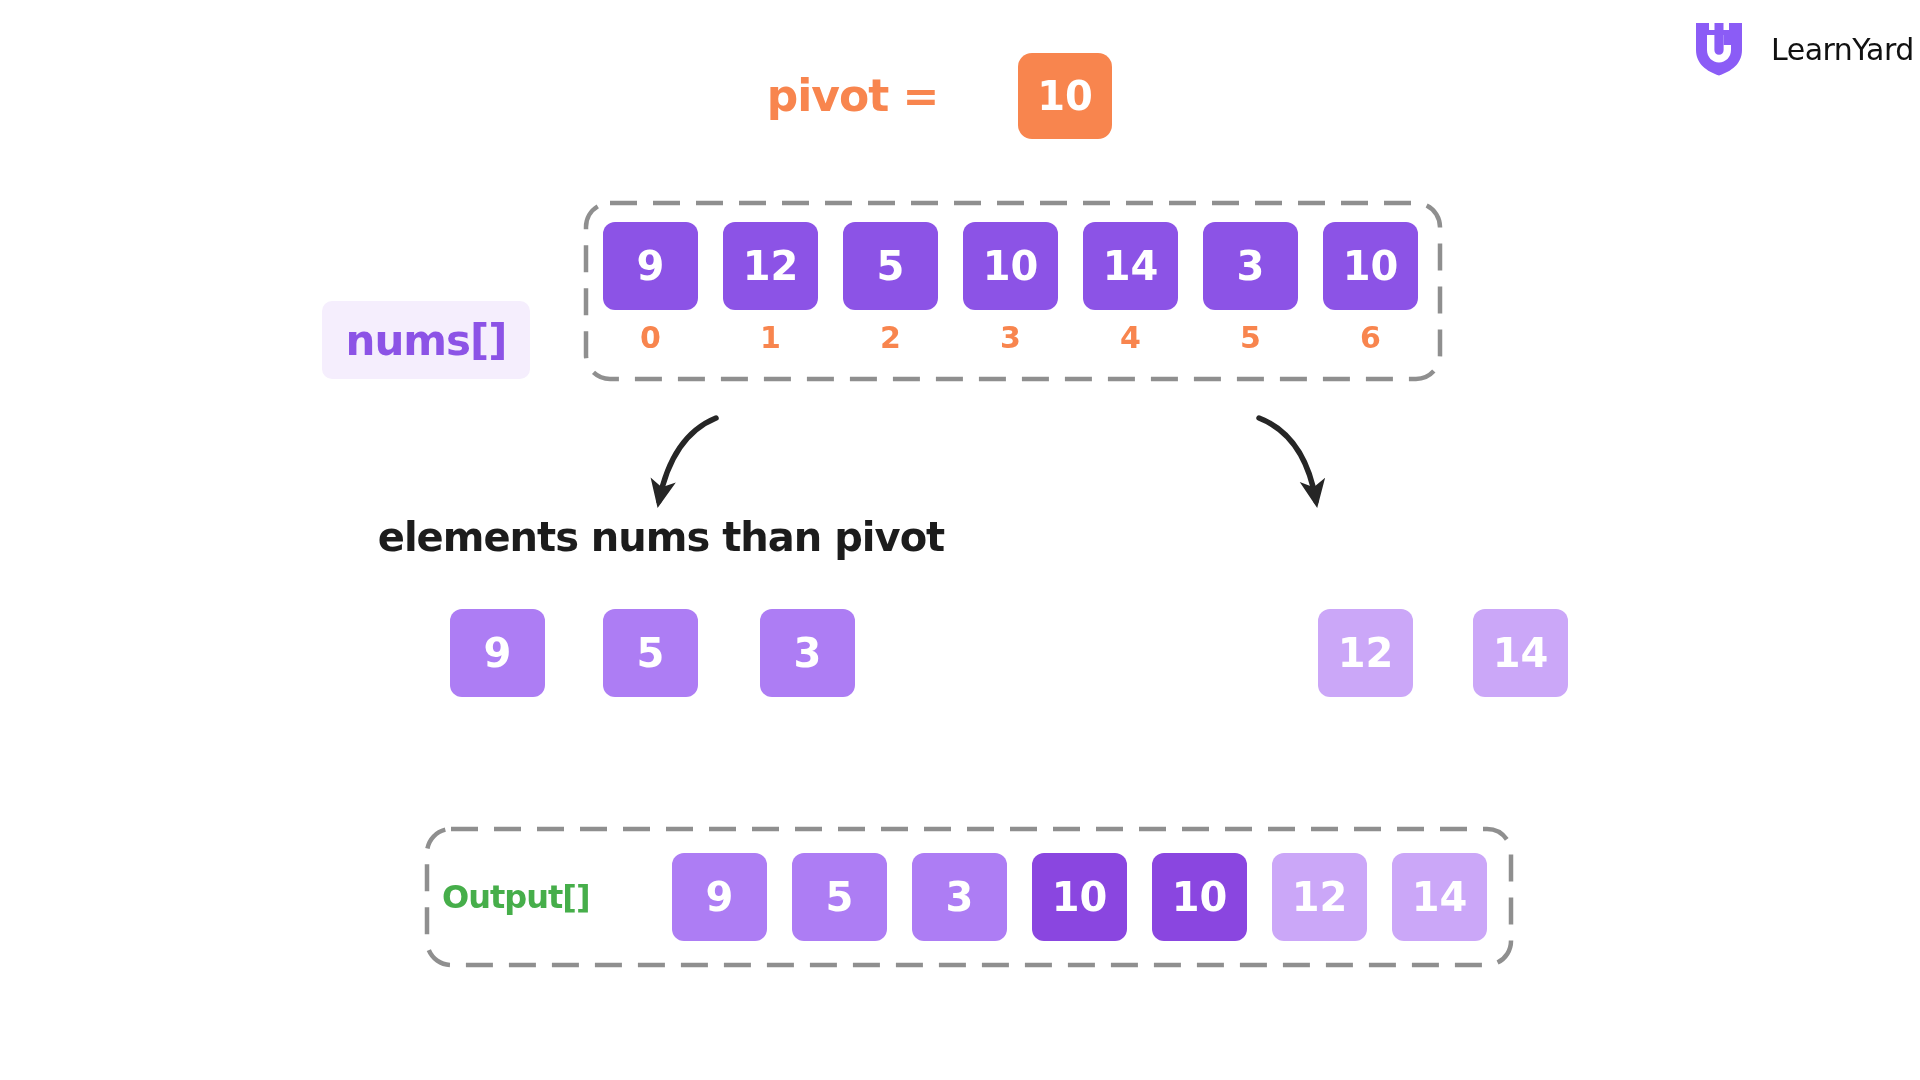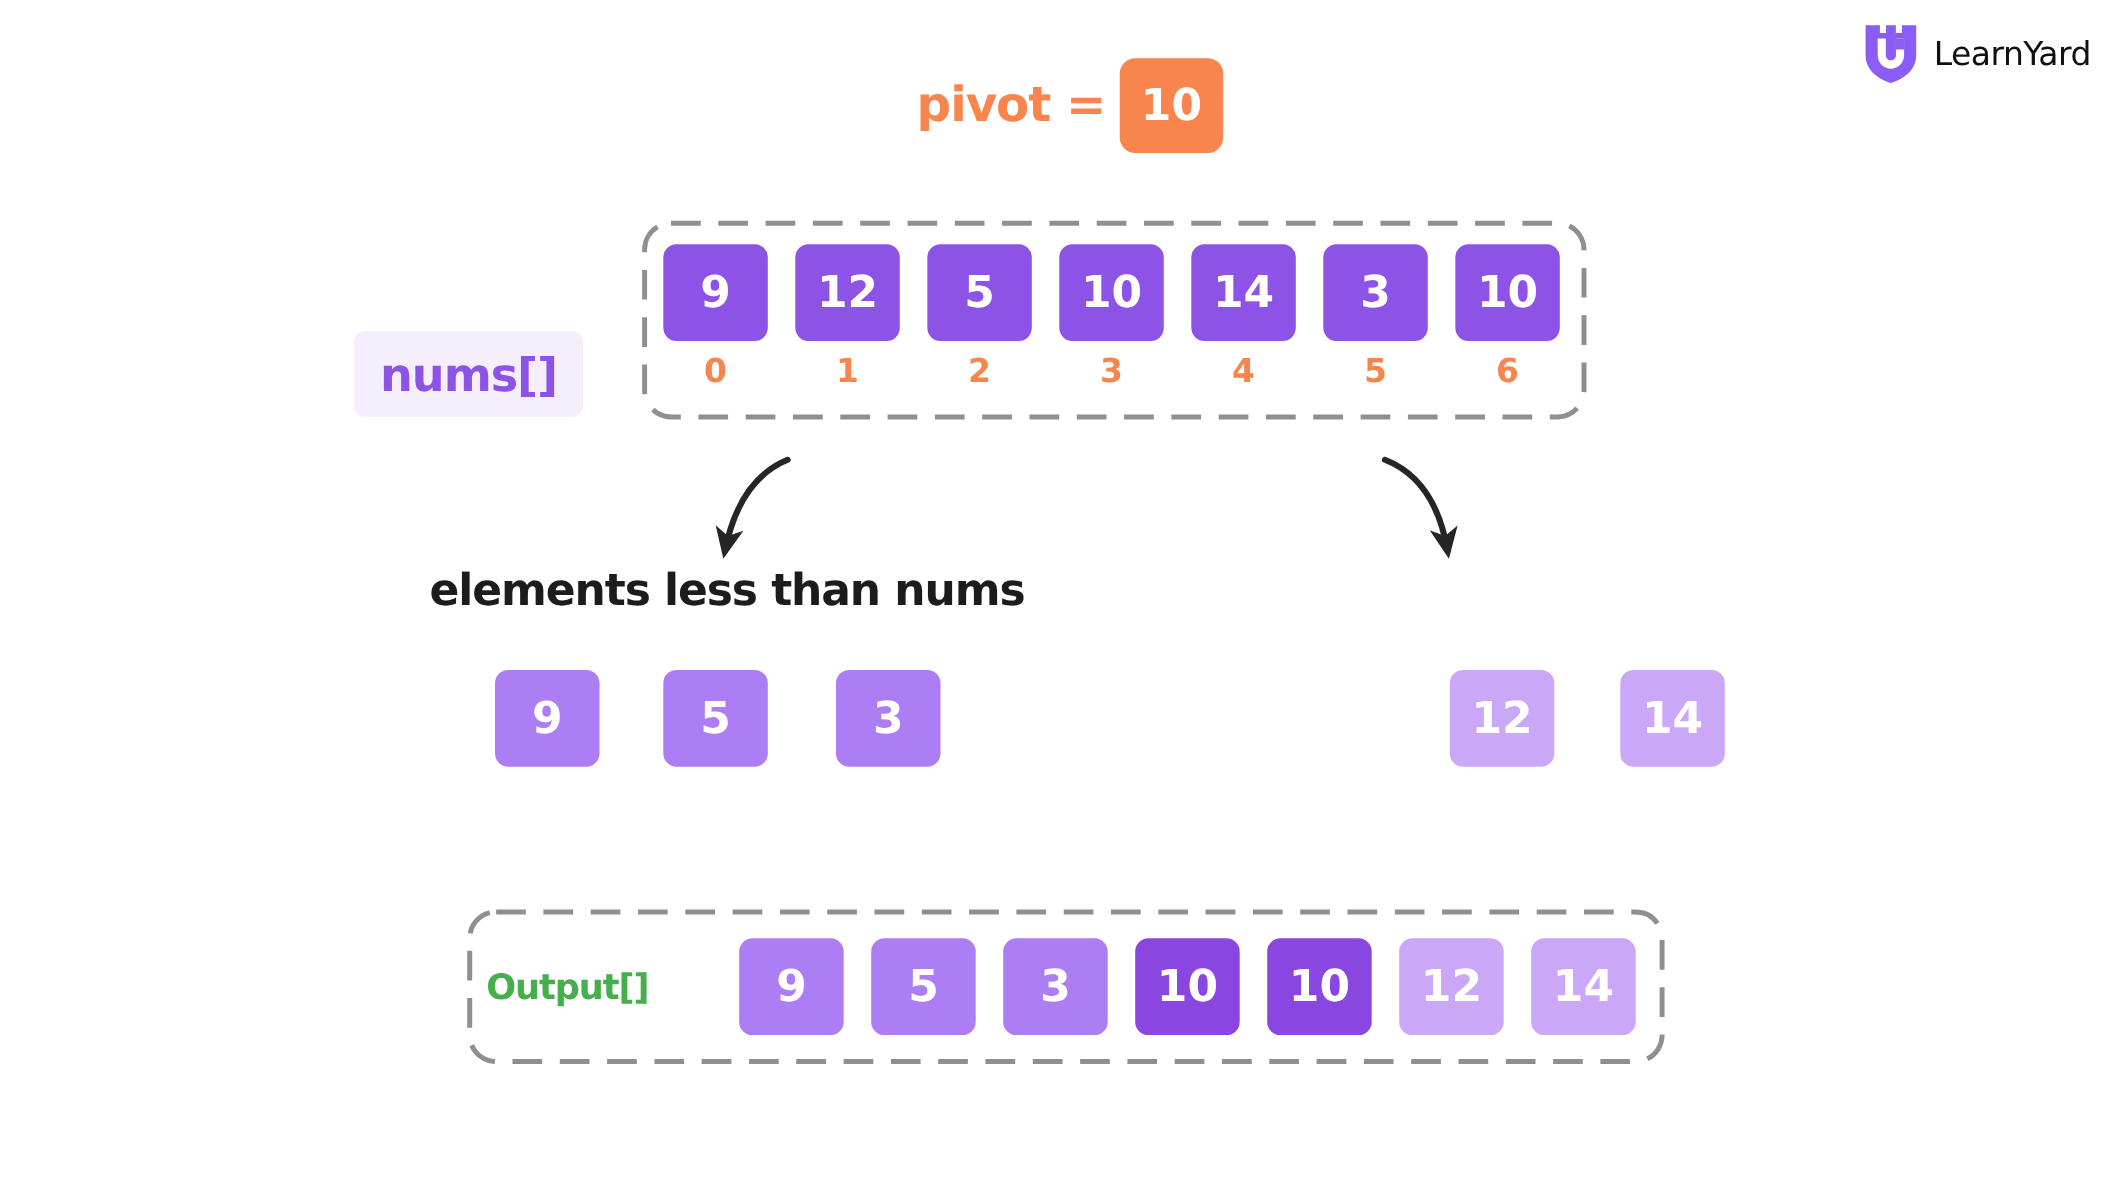--- a/index.html
+++ b/index.html
@@ -1,29 +1,29 @@
 <!DOCTYPE html>
 <html><head>
 <meta charset="utf-8">
 <style>
   * { margin:0; padding:0; box-sizing:border-box; }
   html,body { width:1920px; height:1080px; background:#ffffff; overflow:hidden;
               font-family:"DejaVu Sans","Liberation Sans",sans-serif; }
   .canvas { position:relative; width:1920px; height:1080px; background:#fff; }
 
   
-  .pivot-label { position:absolute; left:700px; top:70px; width:305px; text-align:right;
+  .pivot-label { position:absolute; left:700px; top:70px; width:305px; text-align:center;
                  font-size:44px; font-weight:700; color:#F8854E; letter-spacing:-1px; }
   .pivot-box { position:absolute; left:1018px; top:53px; width:94px; height:86px;
                background:#F8854E; border-radius:14px; display:flex; align-items:center;
                justify-content:center; color:#fff; font-size:40px; font-weight:700; }
 
   
   .logo { position:absolute; left:1692px; top:18px; display:flex; align-items:center; gap:12px; }
-  .logo-text { font-size:30px; font-weight:500; color:#111; letter-spacing:-0.5px; }
+  .logo-text { font-size:30px; font-weight:500; color:#111; letter-spacing:-0.5px;margin-left:13px; }
 
   
   .chip { position:absolute; left:322px; top:253px; width:208px; height:78px;
           background:#F5EEFD; border-radius:10px; display:flex; align-items:center;
           justify-content:center;margin-top:48px; }
   .chip span { font-size:42px; font-weight:700; color:#8C53E6; letter-spacing:-1px; }
 
   
   .dash-wrap { position:absolute; }
   .dash-border { position:absolute; left:0; top:0; }
@@ -131,21 +131,21 @@
   </svg>
   <svg class="arrow arrow-right" width="110" height="115">
     <defs>
       <marker id="ahR" viewBox="0 0 10 9" refX="7.5" refY="4.5" markerWidth="5.2" markerHeight="5.2" orient="auto-start-reverse">
         <path d="M0,0 L10,4.5 L0,9 L2.6,4.5 Z" fill="#262626"></path>
       </marker>
     </defs>
     <path d="M 14 12 Q 60 30 71 95" fill="none" stroke="#262626" stroke-width="5.5" stroke-linecap="round" marker-end="url(#ahR)"></path>
   </svg>
 
-  <div class="part-label less-label">elements less than nums</div>
+  <div class="part-label less-label">elements nums than pivot</div>
 
   <div class="cell tone-medium float-cell" style="left:450px;">9</div>
   <div class="cell tone-medium float-cell" style="left:603px;">5</div>
   <div class="cell tone-medium float-cell" style="left:760px;">3</div>
 
   <div class="cell tone-light float-cell" style="left:1318px;">12</div>
   <div class="cell tone-light float-cell" style="left:1473px;">14</div>
 
   <div class="dash-wrap output-wrap">
     <svg class="dash-border" width="1090" height="142">

